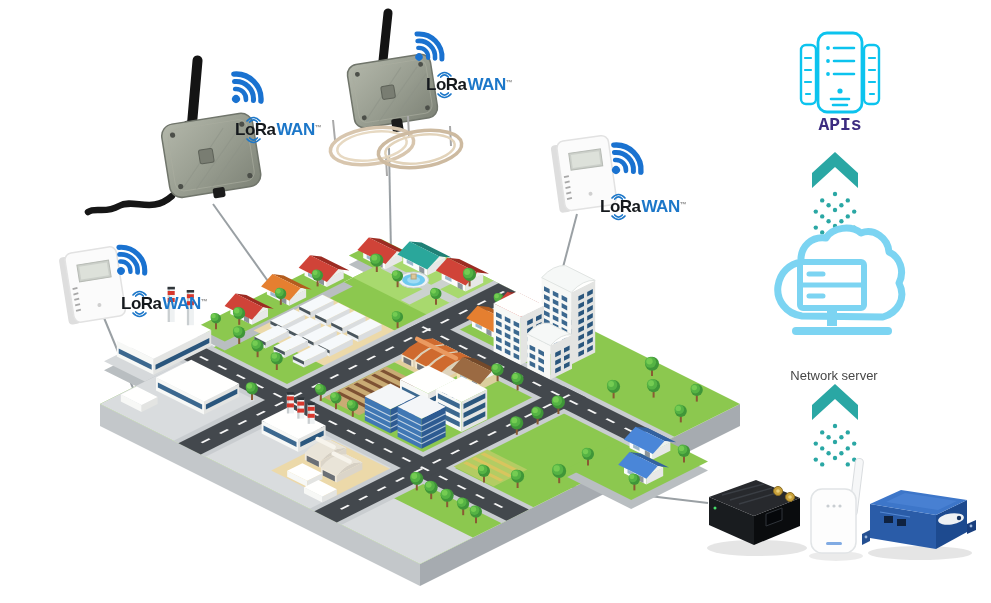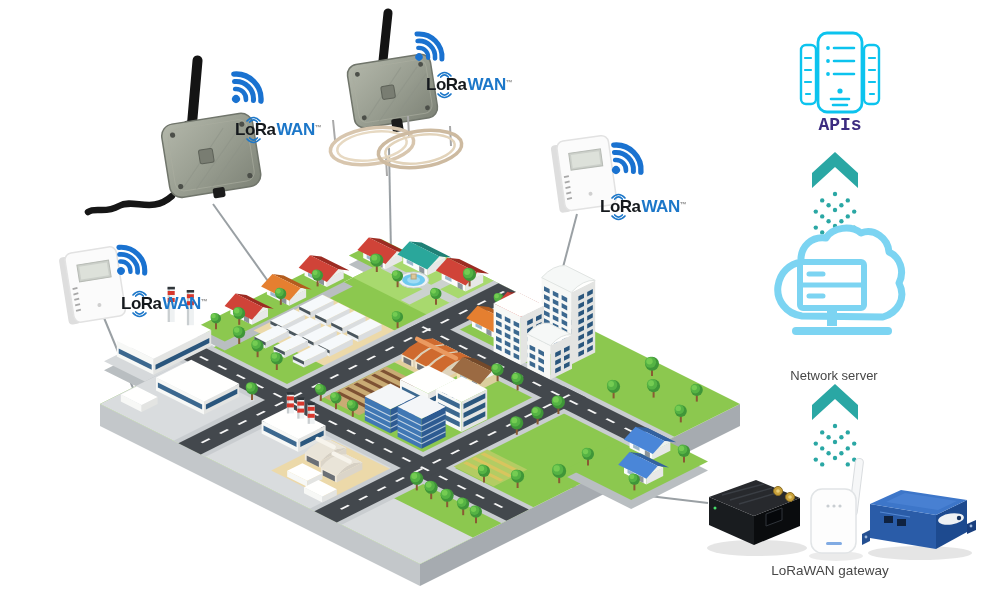--- a/index.html
+++ b/index.html
@@ -845,21 +845,20 @@
     <rect x="884" y="516" width="9" height="7" fill="#0f2240"></rect>
     <rect x="897" y="519" width="9" height="7" fill="#0f2240"></rect>
     <path d="M880,512 L910,517" stroke="#5f93dd" stroke-width="1.2" opacity="0.8"></path>
     <circle cx="866" cy="537" r="1.4" fill="#9db8dd"></circle>
         <circle cx="971" cy="526" r="1.4" fill="#9db8dd"></circle>
   </g>
 </svg>
 
 <div class="lbl" id="label-apis">APIs</div>
 <div class="lbl" id="label-network-server">Network server</div>
-<div class="lbl" id="label-gateway">LoRaWAN gateway</div>
 
 <div class="lorawan" style="left:235px;top:117px;">
   <svg class="o-arcs" width="17" height="36">
     <path d="M2,9 Q8.5,2 15,9"></path>
         <path d="M4.7,10 Q8.5,5.8 12.3,10"></path>
     <path d="M2,27 Q8.5,34 15,27"></path>
         <path d="M4.7,26 Q8.5,30.2 12.3,26"></path>
   </svg>
   <span class="lora">LoRa</span><span class="wan">WAN</span><span class="tm">™</span>
 </div>

